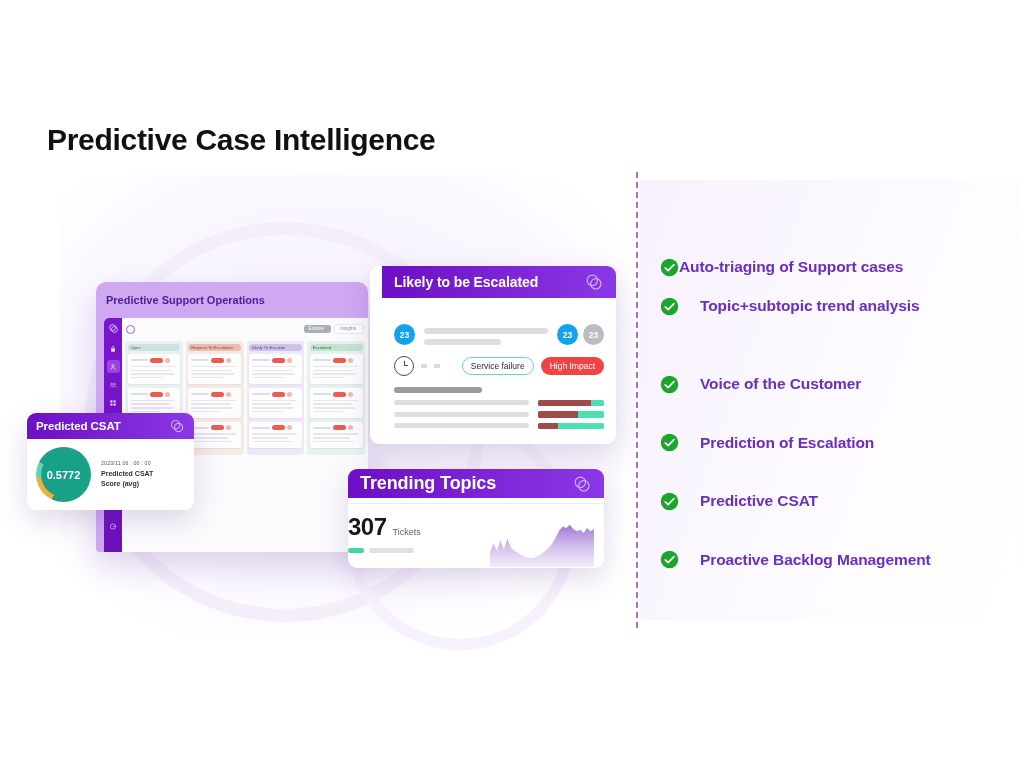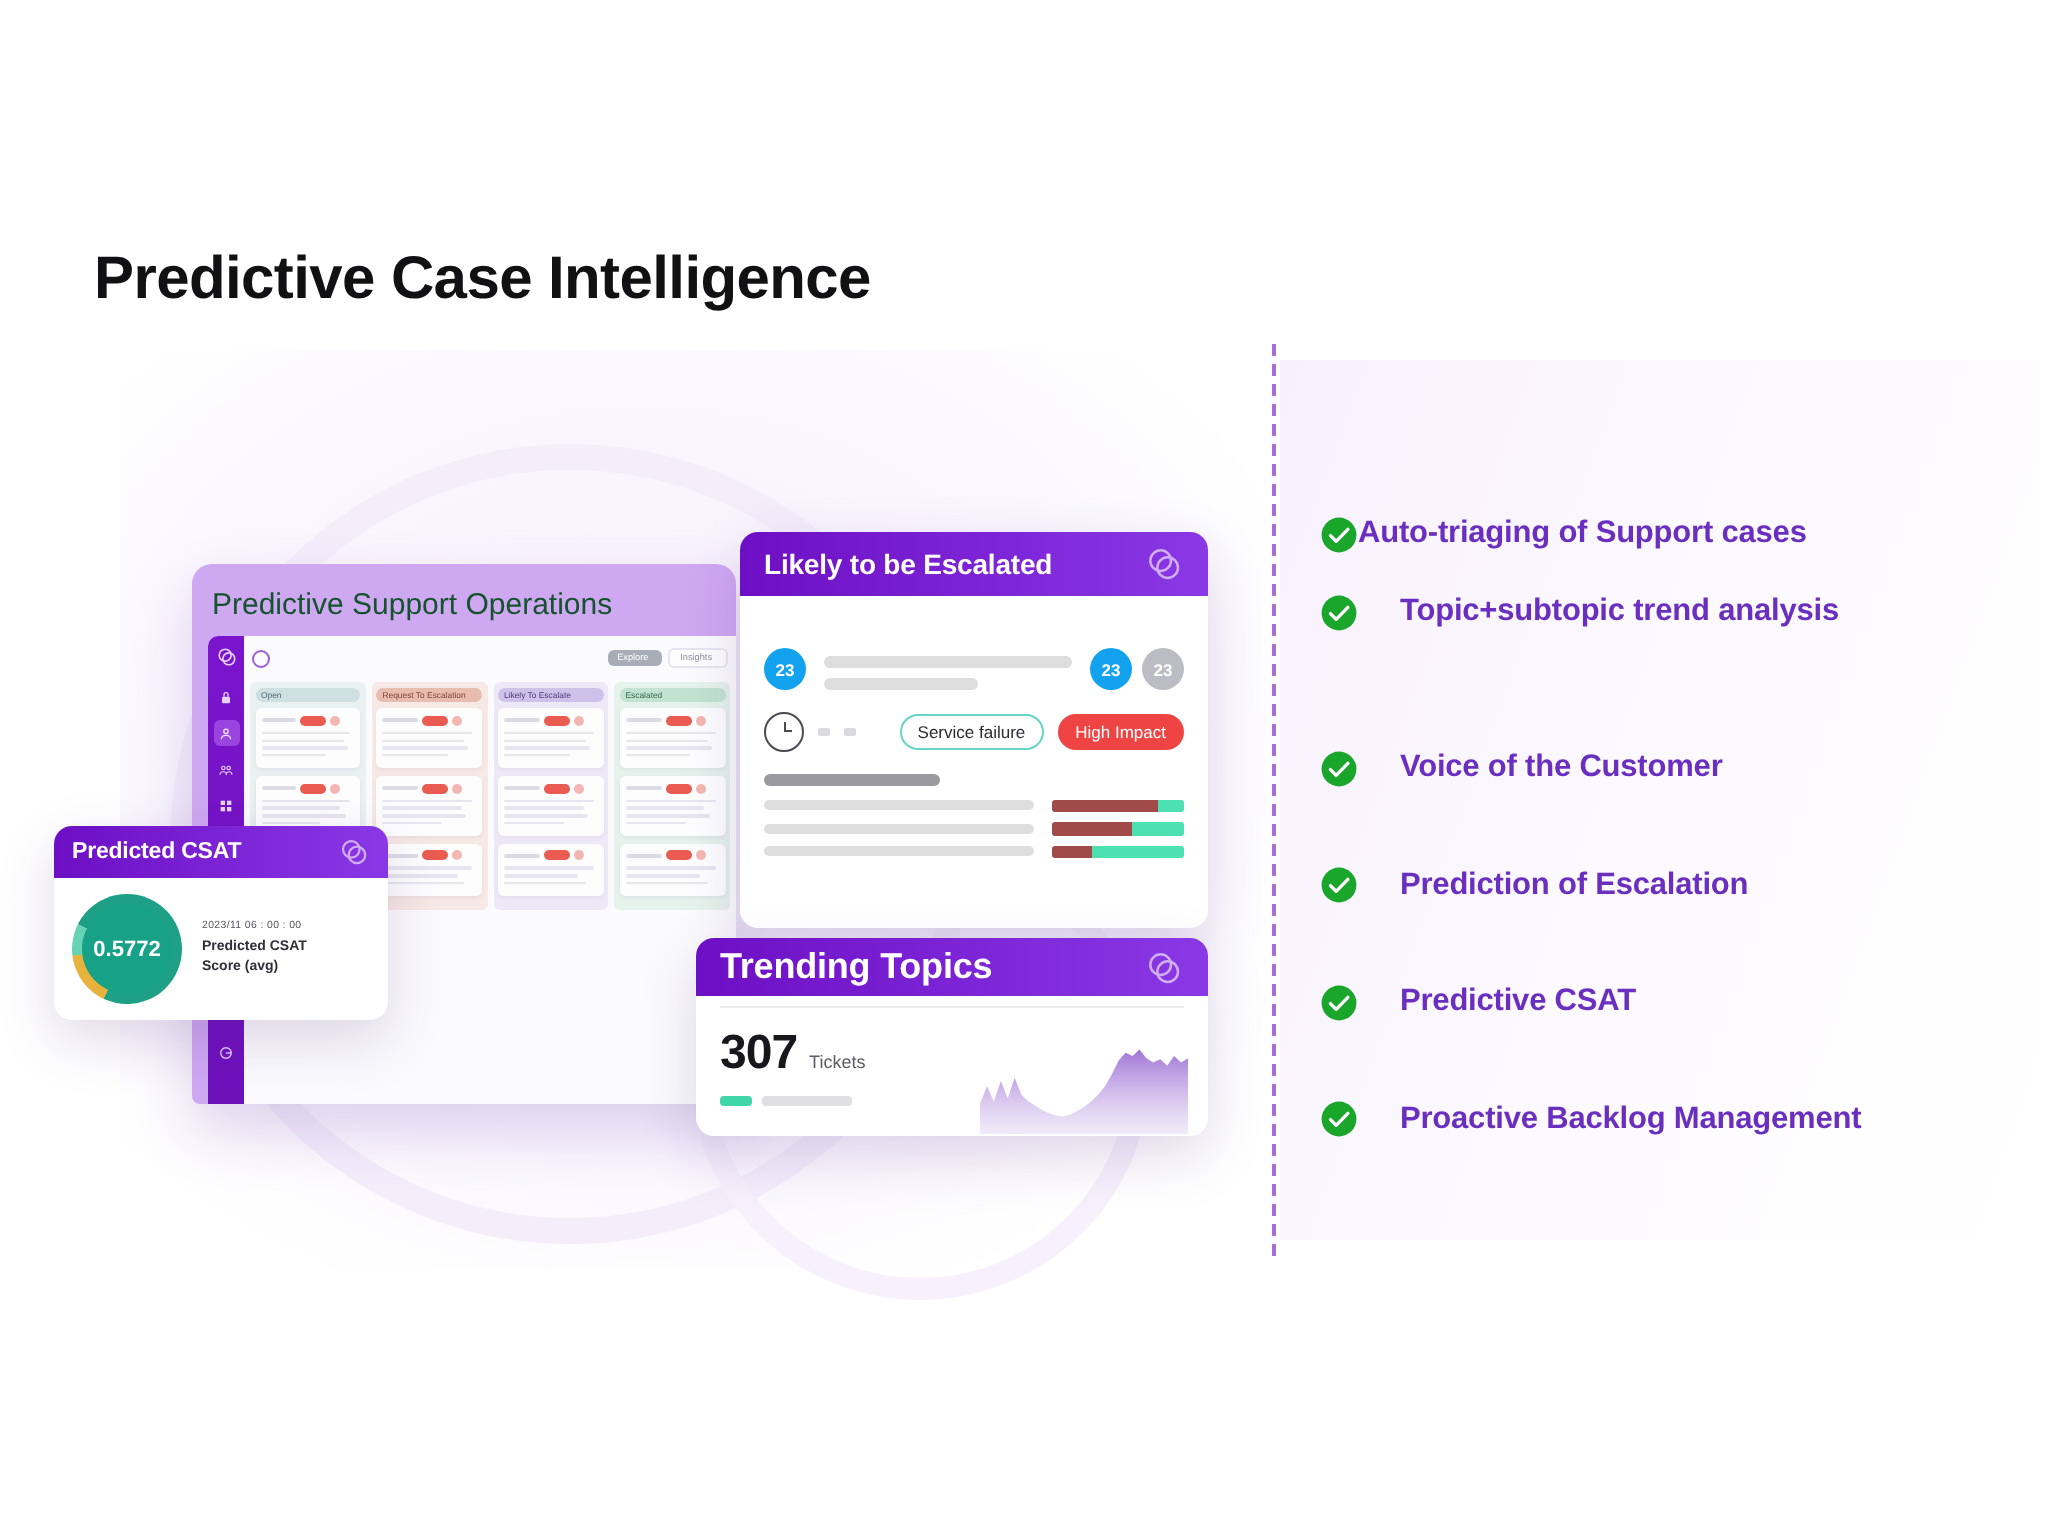--- a/index.html
+++ b/index.html
@@ -42,22 +42,22 @@
   }
 
   
   .dash{
     position:absolute;left:96px;top:282px;width:272px;height:270px;
     background:#cfa8f2;border-radius:10px 10px 4px 4px;
     box-shadow:0 14px 30px rgba(90,40,150,.18);
     overflow:hidden;
   }
   .dash-title{
-    position:absolute;left:10px;top:12px;font-size:15px;font-weight:normal;
-    color:#14532d;white-space:nowrap;
+    position:absolute;left:10px;top:12px;font-size:11px;font-weight:bold;
+    color:#4c1d95;white-space:nowrap;
   }
   .dash-body{
     position:absolute;left:8px;top:36px;right:0;bottom:0;
     background:#ffffff;border-radius:5px 0 0 0;display:flex;overflow:hidden;
   }
   .dash-side{
     width:18px;background:linear-gradient(180deg,#7a15cd,#6d11bb);
     display:flex;flex-direction:column;align-items:center;padding-top:4px;
     flex:0 0 auto;position:relative;
   }
@@ -111,21 +111,21 @@
     box-shadow:0 10px 28px rgba(70,30,120,.17);overflow:hidden;}
   .card-head{
     background:linear-gradient(90deg,#6d0fc4 0%,#8a38e6 100%);
     display:flex;align-items:center;justify-content:space-between;
     padding:0 12px;color:#ffffff;
   }
   .card-head h3{margin:0;font-size:14px;font-weight:bold;letter-spacing:-0.1px;}
   .logo-ic{width:20px;height:20px;flex:0 0 auto;opacity:.85;}
 
   
-  #escalated{left:370px;top:266px;width:234px;height:198px;}
+  #escalated{left:370px;top:266px;width:234px;height:178px;padding-left:12px;}
   #escalated .card-head{height:32px;}
   .esc-body{padding:9px 12px 10px 12px;}
   .esc-r1{display:flex;align-items:flex-end;gap:9px;margin-top:17px;}
   .av{width:21px;height:21px;border-radius:50%;display:flex;align-items:center;
       justify-content:center;font-size:8.5px;font-weight:bold;color:#fff;flex:0 0 auto;}
   .av.blue{background:#13a3ee;}
   .av.gray{background:#bcbcc4;}
   .esc-lines{flex:1;}
   .esc-lines div{height:6px;background:#dededf;border-radius:3px;}
   .esc-lines div:first-child{width:100%;margin-bottom:5px;}
@@ -163,21 +163,21 @@
   .donut::after{content:"";position:absolute;inset:5px;border-radius:50%;background:#17a186;}
   .donut span{position:relative;z-index:2;font-size:11px;font-weight:bold;color:#fff;}
   .csat-txt{font-size:6px;color:#2f2f38;line-height:1.45;}
   .csat-date{font-size:5.2px;color:#55555f;margin-bottom:2px;letter-spacing:.2px;}
   .csat-lbl{font-weight:bold;font-size:7px;}
 
   
   #trending{left:348px;top:469px;width:256px;height:99px;}
   #trending .card-head{height:29px;}
   #trending .card-head h3{font-size:18px;}
-  .tr-body{padding:0 12px;position:relative;height:70px;}
+  .tr-body{padding:0 0;position:relative;height:70px;}
   .tr-sep{height:1px;background:#ececed;margin-top:5px;}
   .tr-num{margin-top:9px;display:flex;align-items:baseline;gap:6px;}
   .tr-num b{font-size:24px;font-weight:bold;color:#18181c;letter-spacing:-0.5px;}
   .tr-num span{font-size:9px;color:#5d5d66;}
   .tr-legend{display:flex;align-items:center;gap:5px;margin-top:7px;}
   .tr-legend .sw{width:16px;height:5px;border-radius:2px;background:#3fd6a8;}
   .tr-legend .ln{width:45px;height:5px;border-radius:2px;background:#e0e0e3;}
   .spark{position:absolute;right:10px;bottom:6px;width:104px;height:46px;}
 </style>
 </head>

